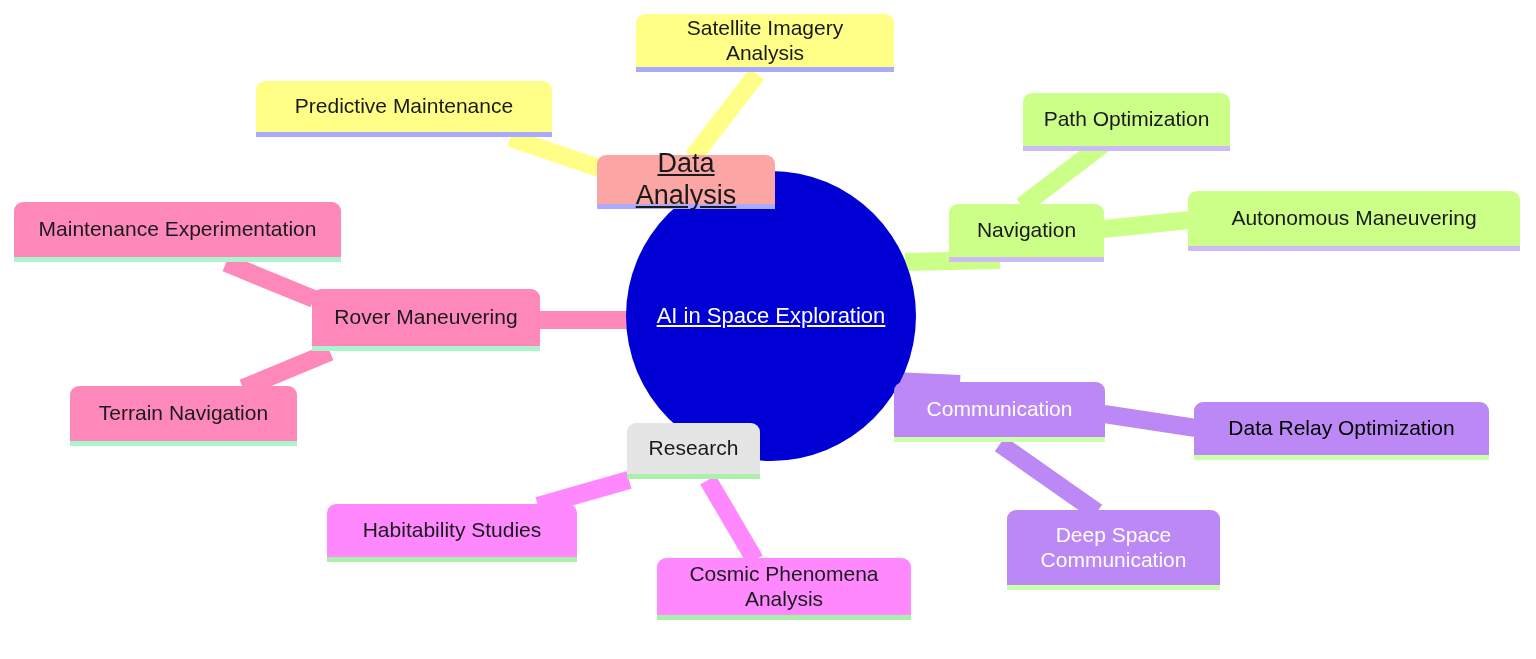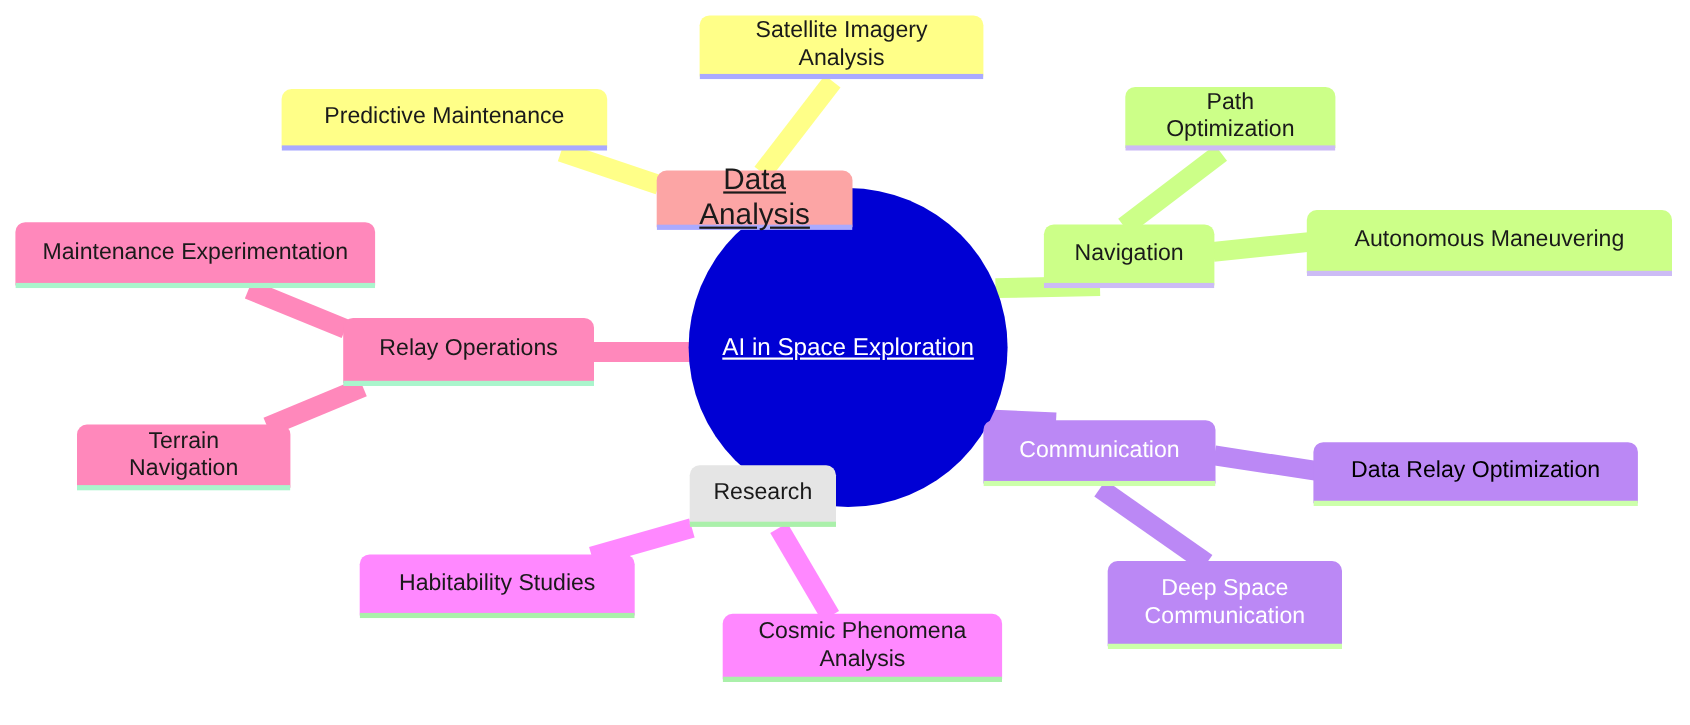--- a/index.html
+++ b/index.html
@@ -75,30 +75,30 @@
       <line x1="708" y1="480" x2="755" y2="560" stroke="#ff88ff" stroke-width="18" stroke-linecap="butt"></line>
       <line x1="540" y1="320" x2="640" y2="320" stroke="#ff88bb" stroke-width="18" stroke-linecap="butt"></line>
       <line x1="314" y1="299" x2="226" y2="263" stroke="#ff88bb" stroke-width="18" stroke-linecap="butt"></line>
       <line x1="330" y1="352" x2="243" y2="388" stroke="#ff88bb" stroke-width="18" stroke-linecap="butt"></line>
     </svg>
   <div id="node-layer">
       <div class="node" style="left: 597px; top: 155px; width: 178px; height: 54px; background: #fca5a5; color: rgb(26, 26, 26); font-size: 27px; border-bottom: 5px solid rgb(170, 170, 255); text-decoration: underline;"><span class="node-label">Data Analysis</span></div>
       <div class="node" style="left: 636px; top: 14px; width: 258px; height: 58px; background: rgb(255, 255, 136); color: rgb(26, 26, 26); font-size: 21px; border-bottom: 5px solid rgb(170, 170, 255);"><span class="node-label">Satellite Imagery Analysis</span></div>
       <div class="node" style="left: 229px; top: 81px; width: 296px; height: 56px; background: rgb(255, 255, 136); color: rgb(26, 26, 26); font-size: 21px; border-bottom: 5px solid rgb(170, 170, 255); margin-left: 27px;"><span class="node-label">Predictive Maintenance</span></div>
       <div class="node" style="left: 949px; top: 204px; width: 155px; height: 58px; background: rgb(204, 255, 136); color: rgb(26, 26, 26); font-size: 21px; border-bottom: 5px solid rgb(204, 187, 245);"><span class="node-label">Navigation</span></div>
-      <div class="node" style="left: 1023px; top: 79px; width: 191px; height: 58px; background: rgb(204, 255, 136); color: rgb(26, 26, 26); font-size: 21px; border-bottom: 5px solid rgb(204, 187, 245);"><span class="node-label">Path Optimization</span></div>
+      <div class="node" style="left: 1023px; top: 93px; width: 207px; height: 58px; background: rgb(204, 255, 136); color: rgb(26, 26, 26); font-size: 21px; border-bottom: 5px solid rgb(204, 187, 245);"><span class="node-label">Path Optimization</span></div>
       <div class="node" style="left: 1188px; top: 191px; width: 332px; height: 60px; background: rgb(204, 255, 136); color: rgb(26, 26, 26); font-size: 21px; border-bottom: 5px solid rgb(204, 187, 245);"><span class="node-label">Autonomous Maneuvering</span></div>
       <div class="node" style="left: 894px; top: 382px; width: 211px; height: 60px; background: rgb(187, 136, 245); color: rgb(255, 255, 255); font-size: 21px; border-bottom: 5px solid rgb(204, 255, 170);"><span class="node-label">Communication</span></div>
       <div class="node" style="left: 1194px; top: 402px; width: 295px; height: 58px; background: rgb(187, 136, 245); color: #000000; font-size: 21px; border-bottom: 5px solid rgb(204, 255, 170);"><span class="node-label">Data Relay Optimization</span></div>
       <div class="node" style="left: 1007px; top: 510px; width: 213px; height: 80px; background: rgb(187, 136, 245); color: rgb(255, 255, 255); font-size: 21px; border-bottom: 5px solid rgb(204, 255, 170);"><span class="node-label">Deep Space
 Communication</span></div>
       <div class="node" style="left: 627px; top: 423px; width: 133px; height: 56px; background: #e5e5e5; color: rgb(26, 26, 26); font-size: 21px; border-bottom: 5px solid rgb(170, 240, 170);"><span class="node-label">Research</span></div>
       <div class="node" style="left: 327px; top: 504px; width: 250px; height: 58px; background: rgb(255, 136, 255); color: rgb(26, 26, 26); font-size: 21px; border-bottom: 5px solid rgb(170, 240, 170);"><span class="node-label">Habitability Studies</span></div>
       <div class="node" style="left: 657px; top: 558px; width: 254px; height: 62px; background: rgb(255, 136, 255); color: rgb(26, 26, 26); font-size: 21px; border-bottom: 5px solid rgb(170, 240, 170);"><span class="node-label">Cosmic Phenomena
 Analysis</span></div>
-      <div class="node" style="left: 312px; top: 289px; width: 228px; height: 62px; background: rgb(255, 136, 187); color: rgb(26, 26, 26); font-size: 21px; border-bottom: 5px solid rgb(170, 245, 204);"><span class="node-label">Relay Operations</span></div>
+      <div class="node" style="left: 312px; top: 289px; width: 228px; height: 62px; background: rgb(255, 136, 187); color: rgb(26, 26, 26); font-size: 21px; border-bottom: 5px solid rgb(170, 245, 204);"><span class="node-label">Rover Maneuvering</span></div>
       <div class="node" style="left: 14px; top: 202px; width: 327px; height: 60px; background: rgb(255, 136, 187); color: rgb(26, 26, 26); font-size: 21px; border-bottom: 5px solid rgb(170, 245, 204);"><span class="node-label">Maintenance Experimentation</span></div>
-      <div class="node" style="left: 70px; top: 386px; width: 194px; height: 60px; background: rgb(255, 136, 187); color: rgb(26, 26, 26); font-size: 21px; border-bottom: 5px solid rgb(170, 245, 204);"><span class="node-label">Terrain Navigation</span></div>
+      <div class="node" style="left: 70px; top: 386px; width: 227px; height: 60px; background: rgb(255, 136, 187); color: rgb(26, 26, 26); font-size: 21px; border-bottom: 5px solid rgb(170, 245, 204);"><span class="node-label">Terrain Navigation</span></div>
       <div class="root-node" style="left: 626px; top: 171px; width: 290px; height: 290px; background: rgb(0, 0, 212); color: rgb(255, 255, 255); font-size: 22px;">
         <span>AI in Space Exploration</span>
       </div>
     </div>
 </div>
 
 </body></html>

